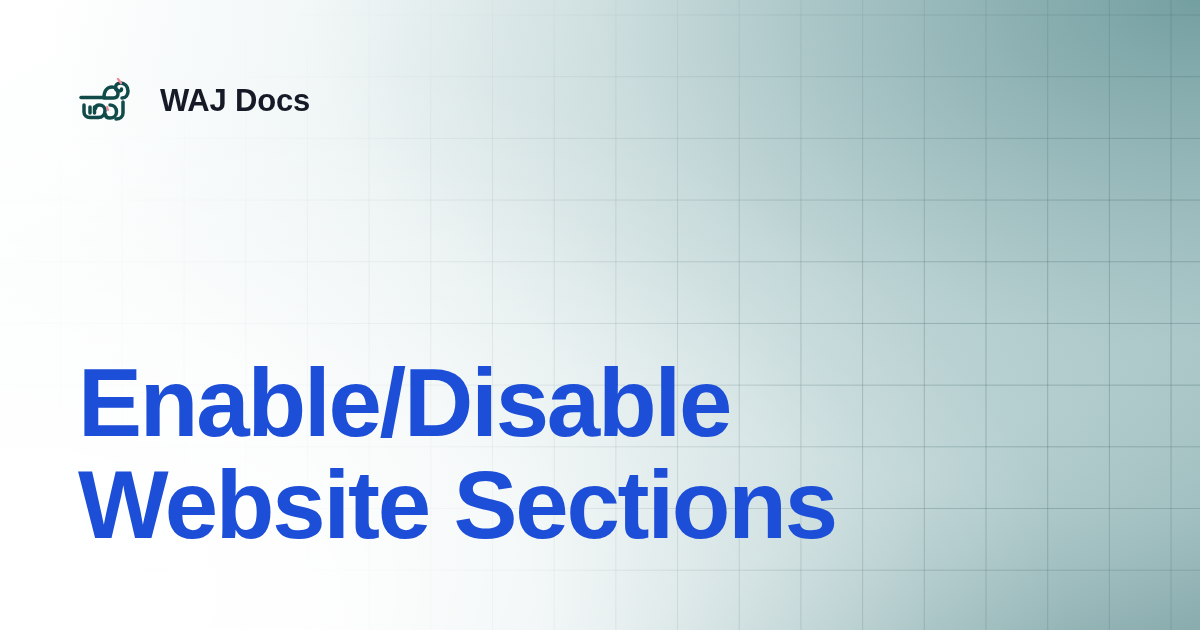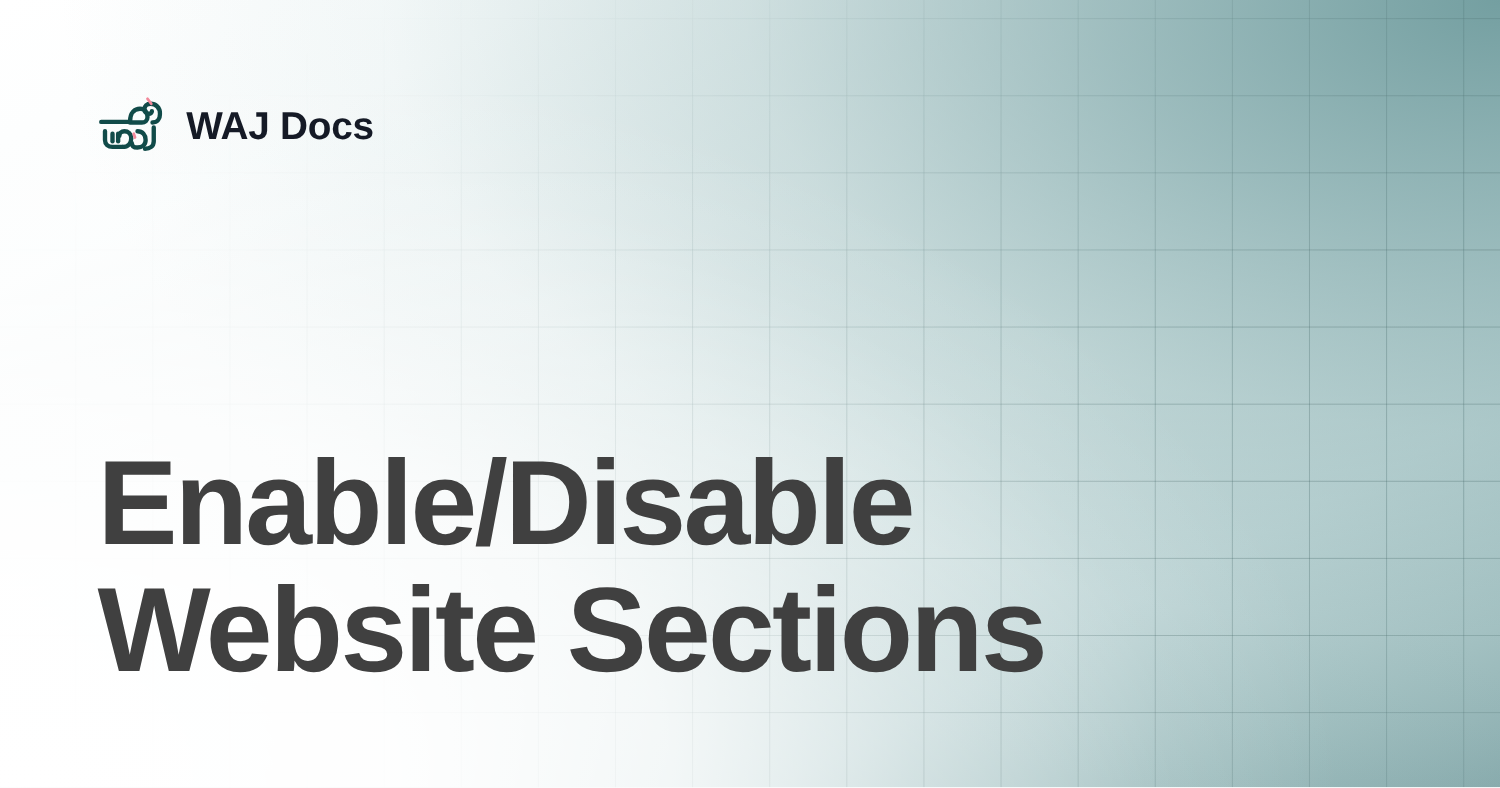--- a/index.html
+++ b/index.html
@@ -80,21 +80,21 @@
                 rgba(255,255,255,0) 92%);
   }
 
   
   .header {
     position: absolute;
     left: 78px;
     top: 76px;
     display: flex;
     align-items: center;
-    gap: 19px;
+    gap: 30px;
   }
   .brand-mark {
     width: 52px;
     height: 48px;
     display: block;
     flex: 0 0 auto;
   }
   .brand-name {
     font-size: 31px;
     font-weight: 700;
@@ -110,21 +110,21 @@
     left: 78px;
     top: 352px;
     width: 1000px;
   }
   .title {
     margin: 0;
     font-size: 96px;
     line-height: 102px;
     font-weight: 700;
     letter-spacing: -2.2px;
-    color: #404040;
+    color: #1d4ed8;
     white-space: pre-line;
   }
 </style>
 </head>
 <body>
 
 <div class="card">
 
   <div class="bg-base"></div>
   <div class="bg-corner"></div>

